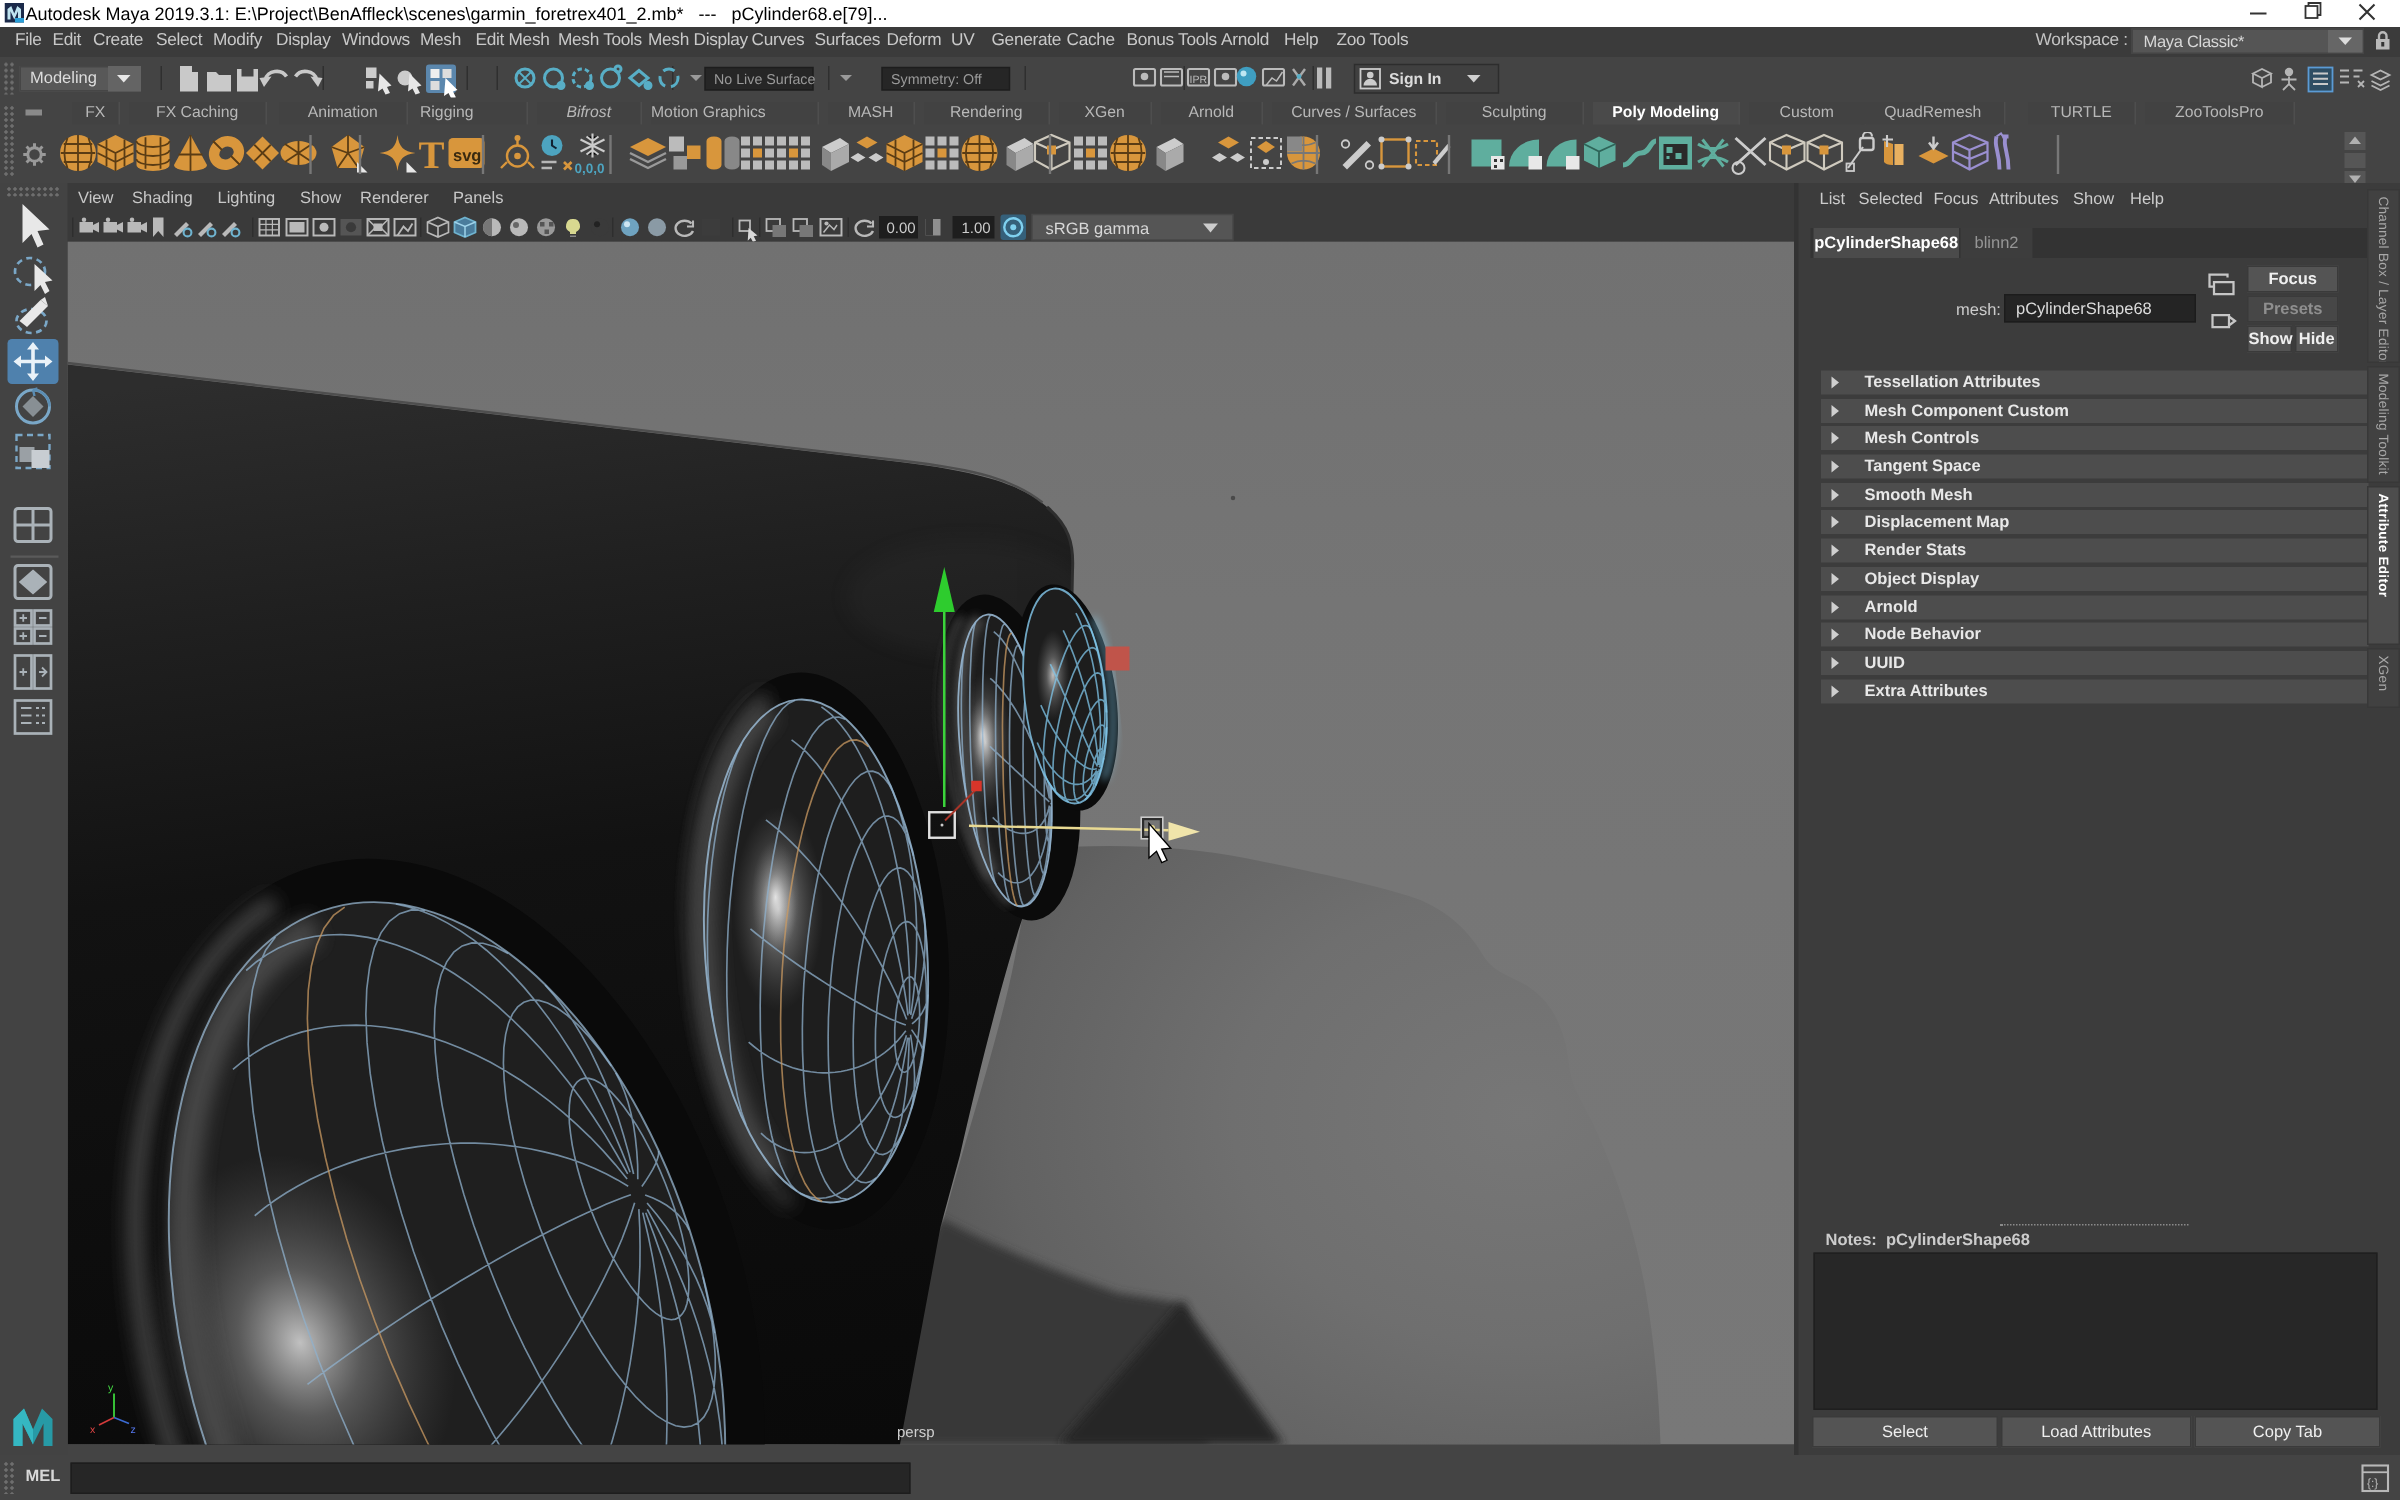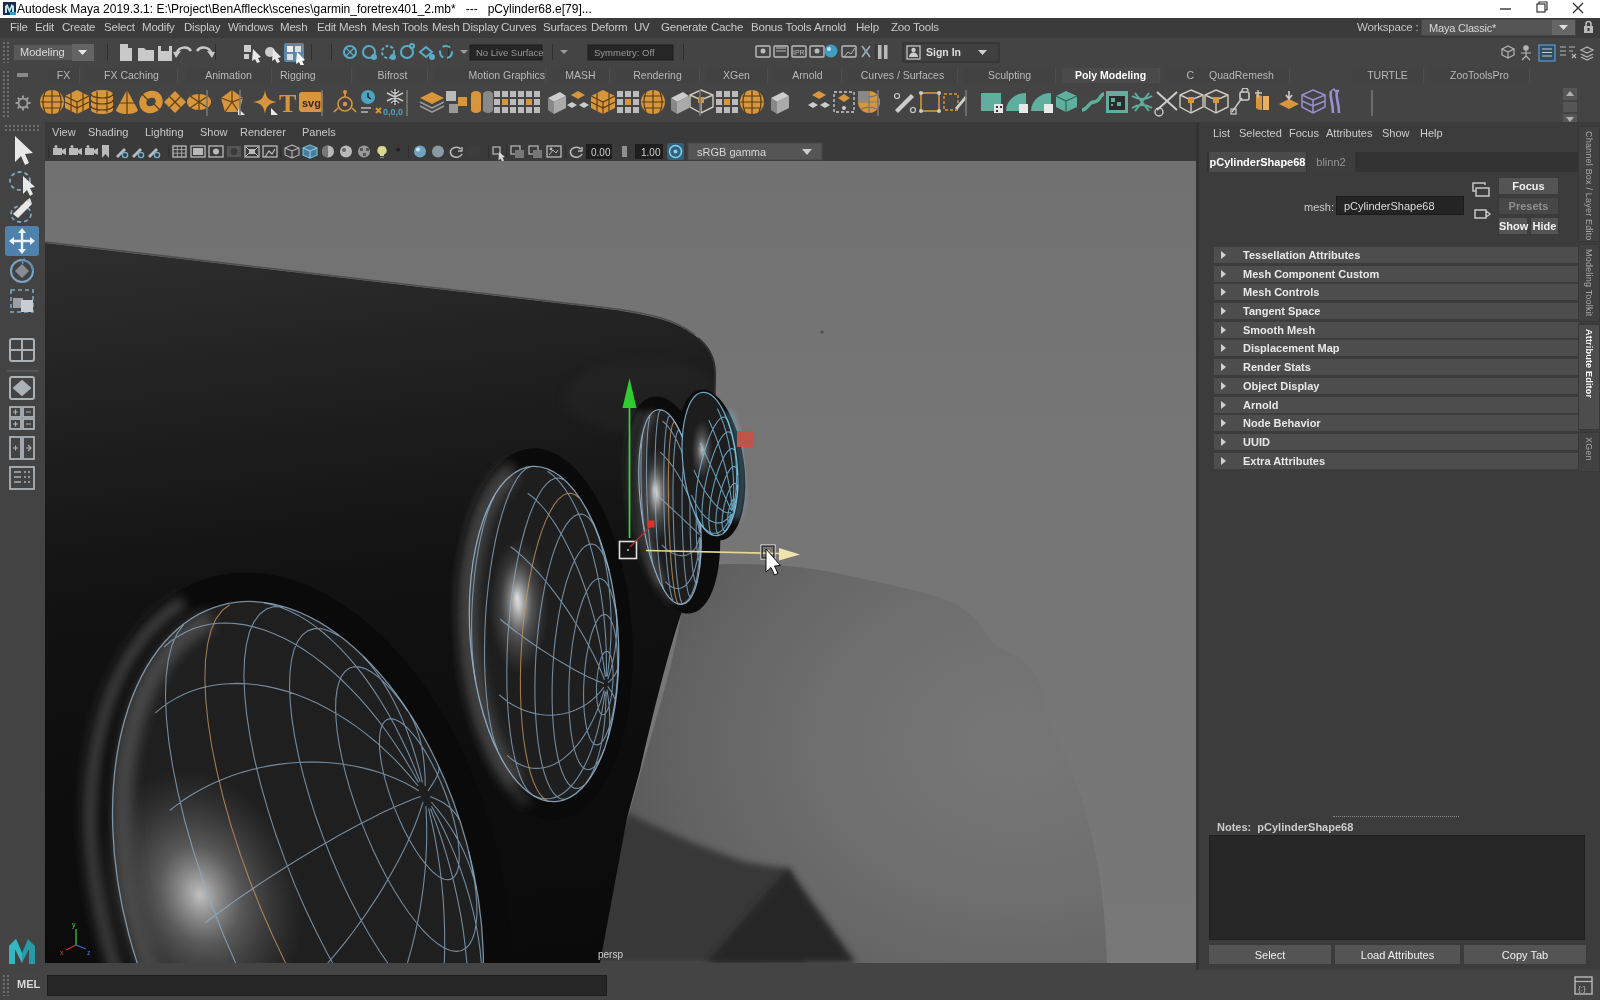--- a/index.html
+++ b/index.html
@@ -194,31 +194,31 @@
         <circle cx="9" cy="9" r="4.5" fill="none" stroke="#999999" stroke-width="2"></circle>
         <g stroke="#999999" stroke-width="2">
           <path d="M9 1.5 v3 M9 13.5 v3 M1.5 9 h3 M13.5 9 h3 M3.7 3.7 l2.1 2.1 M12.2 12.2 l2.1 2.1 M14.3 3.7 l-2.1 2.1 M5.8 12.2 l-2.1 2.1"></path>
         </g>
       </svg>
  <div id="shelftabs">
         <span class="" style="position:absolute;left:18px;top:0;width:32px;text-align:center;padding:1px 0 2px 0;">FX</span>
         <span class="" style="position:absolute;left:56px;top:0;width:92px;text-align:center;padding:1px 0 2px 0;">FX Caching</span>
         <span class="" style="position:absolute;left:156px;top:0;width:86px;text-align:center;padding:1px 0 2px 0;">Animation</span>
         <span class="" style="position:absolute;left:250px;top:0;width:72px;padding:1px 0 2px 0;">Rigging</span>
-        <span class="" style="position:absolute;left:328px;top:0;width:70px;text-align:center;padding:1px 0 2px 0;">Bifrost</span>
-        <span class="" style="position:absolute;left:404px;top:0;width:112px;text-align:right;padding:1px 0 2px 0;">Motion Graphics</span>
+        <span class="" style="position:absolute;left:328px;top:0;width:70px;text-align:center;padding:1px 0 2px 0;font-style:italic;">Bifrost</span>
+        <span class="" style="position:absolute;left:404px;top:0;width:112px;text-align:left;padding:1px 0 2px 0;">Motion Graphics</span>
         <span class="" style="position:absolute;left:522px;top:0;width:58px;text-align:center;padding:1px 0 2px 0;">MASH</span>
         <span class="" style="position:absolute;left:586px;top:0;width:84px;text-align:center;padding:1px 0 2px 0;">Rendering</span>
         <span class="" style="position:absolute;left:676px;top:0;width:62px;text-align:center;padding:1px 0 2px 0;">XGen</span>
         <span class="" style="position:absolute;left:744px;top:0;width:68px;text-align:center;padding:1px 0 2px 0;">Arnold</span>
         <span class="" style="position:absolute;left:818px;top:0;width:110px;text-align:center;padding:1px 0 2px 0;">Curves / Surfaces</span>
         <span class="" style="position:absolute;left:934px;top:0;width:92px;text-align:center;padding:1px 0 2px 0;">Sculpting</span>
         <span class=" act" style="position:absolute;left:1032px;top:0;width:98px;text-align:center;padding:1px 0 2px 0;">Poly Modeling</span>
         <span class="" style="position:absolute;left:1136px;top:0;width:78px;text-align:center;padding:1px 0 2px 0;">Custom</span>
-        <span class="" style="position:absolute;left:1164px;top:0;width:96px;text-align:center;padding:1px 0 2px 0;">QuadRemesh</span>
+        <span class="" style="position:absolute;left:1211px;top:0;width:96px;text-align:center;padding:1px 0 2px 0;">QuadRemesh</span>
         <span class="" style="position:absolute;left:1322px;top:0;width:72px;text-align:center;padding:1px 0 2px 0;">TURTLE</span>
         <span class="" style="position:absolute;left:1400px;top:0;width:100px;text-align:center;padding:1px 0 2px 0;">ZooToolsPro</span>
       </div>
  <svg class="abs" style="left:0;top:22px" width="1560" height="32">
         <g transform="translate(38,0)">
           <circle cx="14" cy="14" r="12" fill="#d8963c"></circle>
           <path d="M2.5 14 h23 M4.5 8 h19 M4.5 20 h19 M14 2 v24 M7 4 a18 22 0 0 0 0 20 M21 4 a18 22 0 0 1 0 20" stroke="#5a3c14" stroke-width="1.2" fill="none"></path>
         </g>
         <g transform="translate(63,0)">
           <path d="M14 2 L26 8 L26 20 L14 26 L2 20 L2 8 Z" fill="#d8963c"></path>

